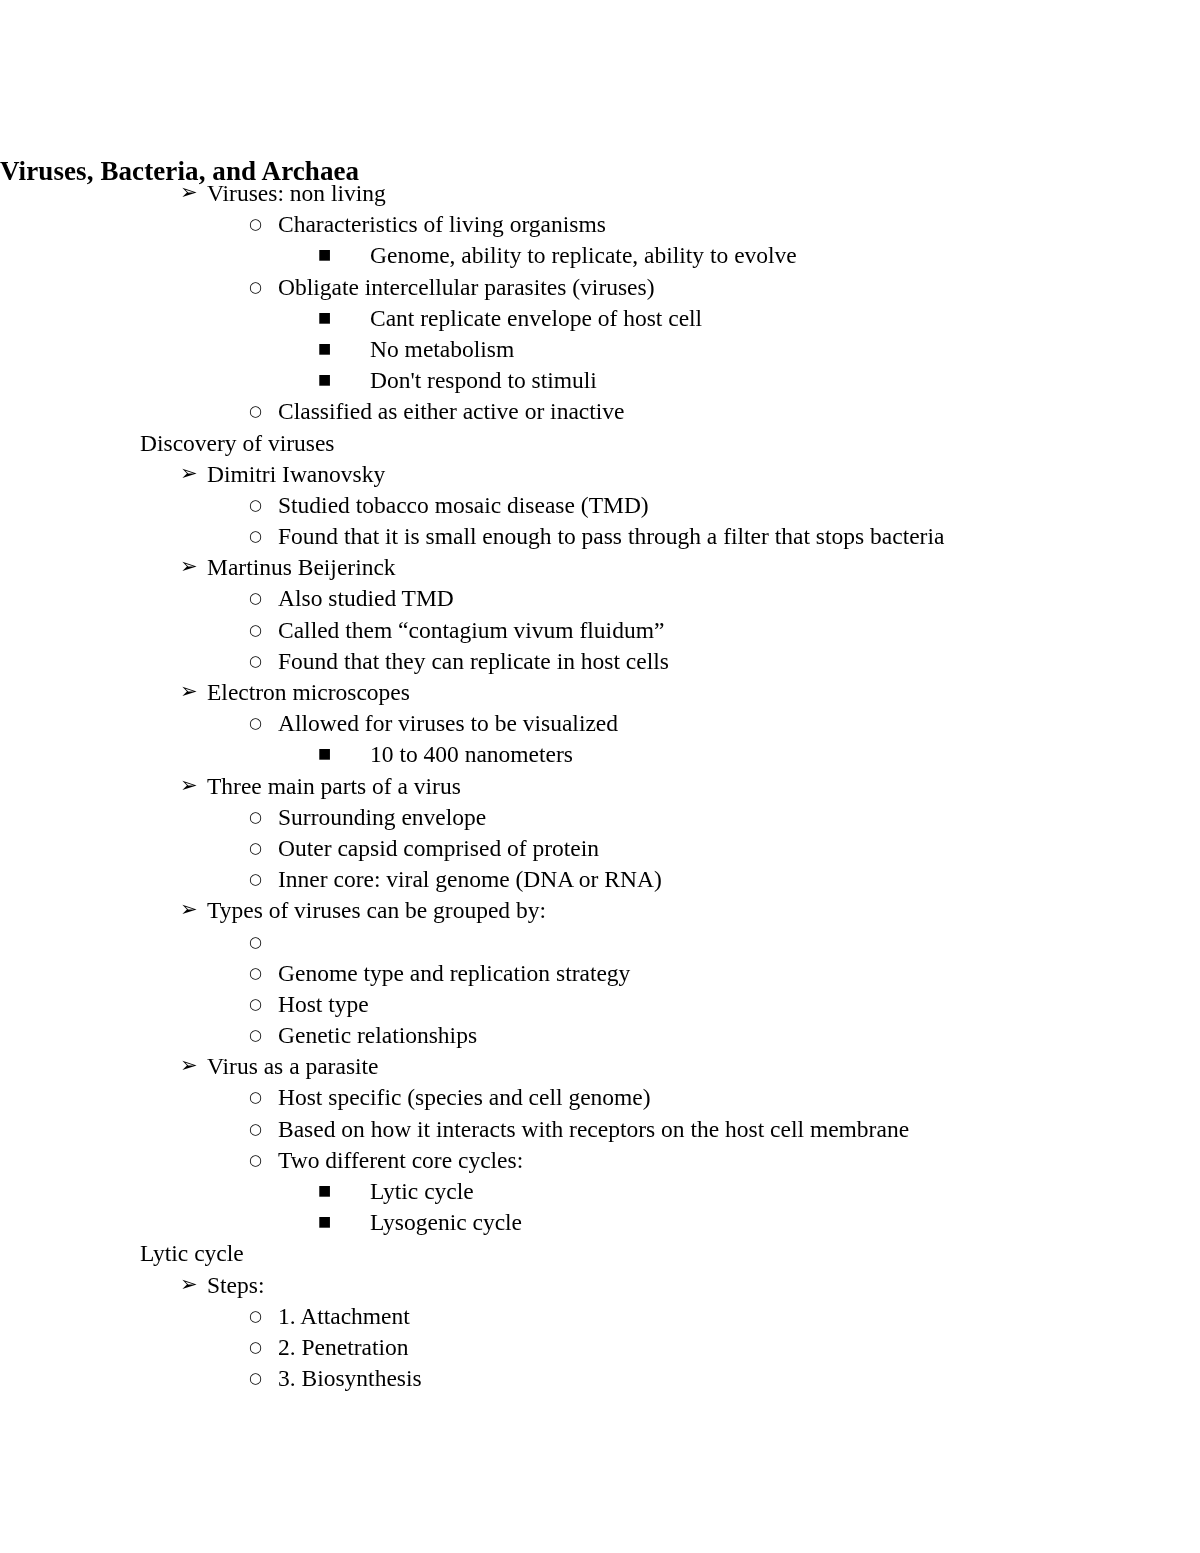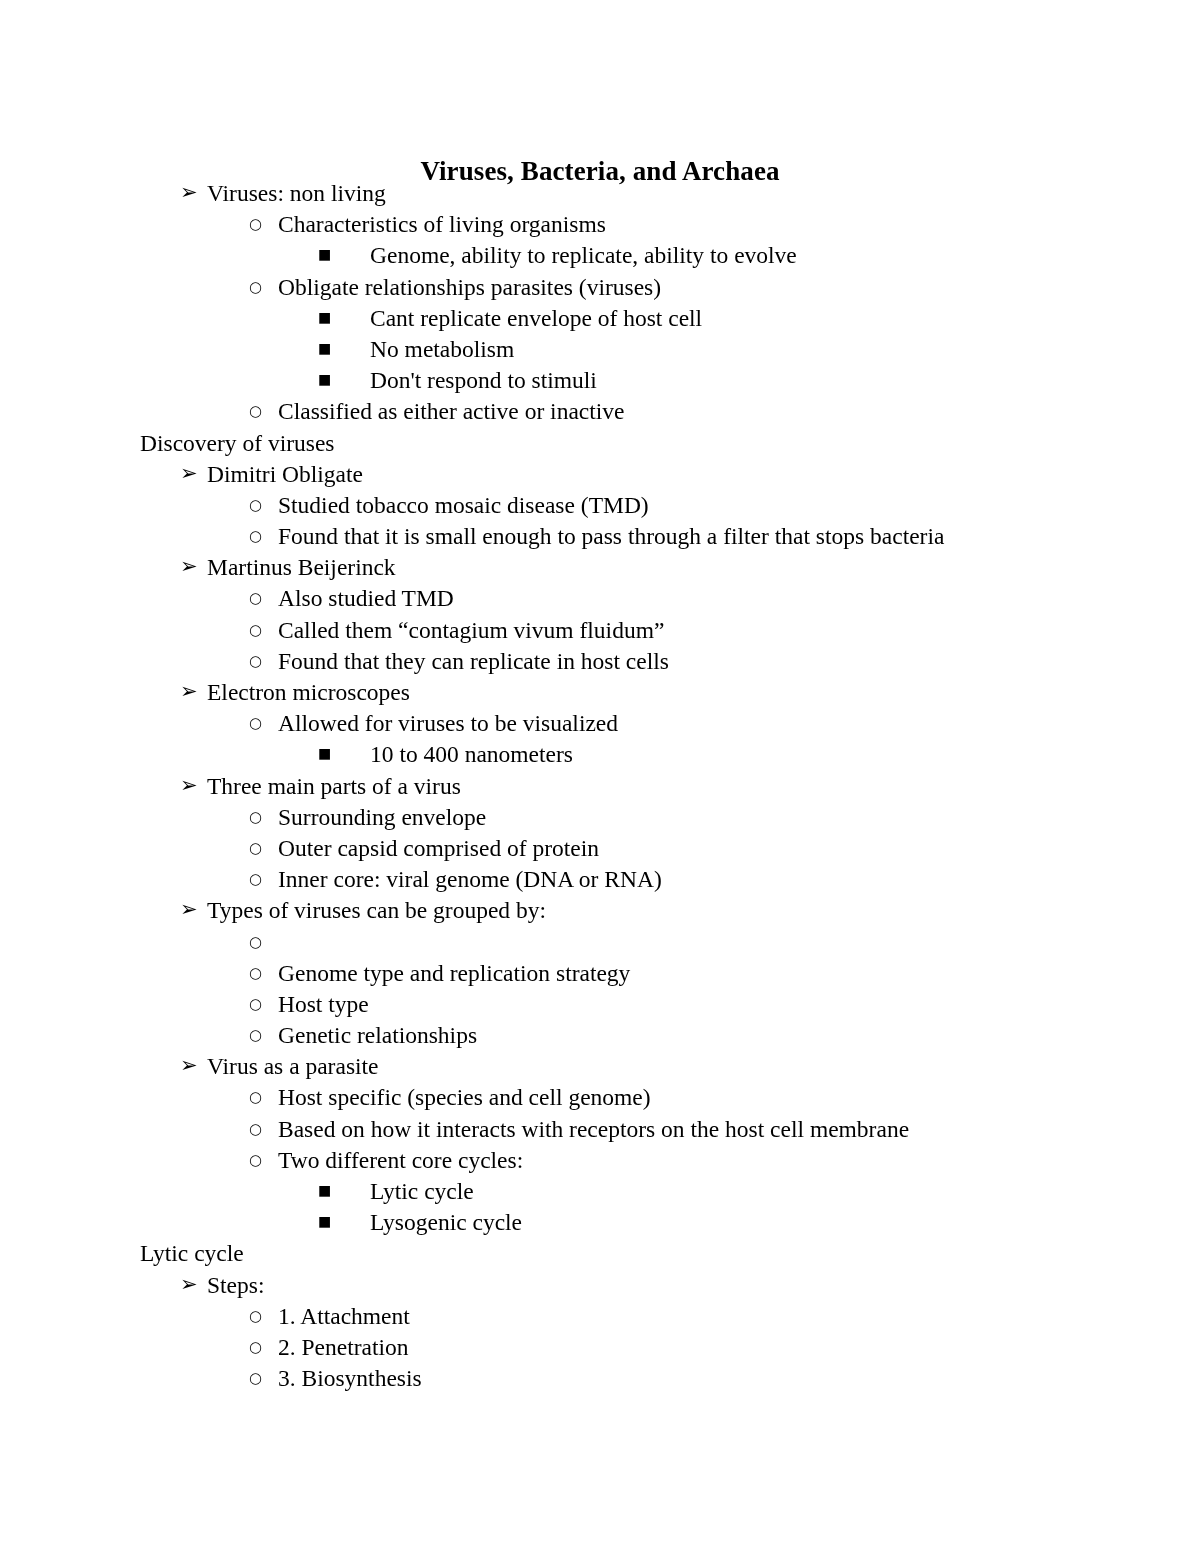--- a/index.html
+++ b/index.html
@@ -24,21 +24,21 @@
     background: #ffffff;
     overflow: hidden;
   }
 
   
   .doc-title {
     position: absolute;
     top: 137px;
     left: 0;
     width: 1200px;
-    text-align: center;
+    text-align: left;
     font-size: 27px;
     font-weight: bold;
     letter-spacing: 0.1px;
     line-height: 32px;
     white-space: nowrap;
   }
 
   
   .outline {
     position: absolute;
@@ -112,21 +112,21 @@
       <div class="line lvl2">
         <span class="bullet">○</span>
         <span class="txt">Characteristics of living organisms</span>
       </div>
       <div class="line lvl3">
         <span class="bullet">■</span>
         <span class="txt">Genome, ability to replicate, ability to evolve</span>
       </div>
       <div class="line lvl2">
         <span class="bullet">○</span>
-        <span class="txt">Obligate relationships parasites (viruses)</span>
+        <span class="txt">Obligate intercellular parasites (viruses)</span>
       </div>
       <div class="line lvl3">
         <span class="bullet">■</span>
         <span class="txt">Cant replicate envelope of host cell</span>
       </div>
       <div class="line lvl3">
         <span class="bullet">■</span>
         <span class="txt">No metabolism</span>
       </div>
       <div class="line lvl3">
@@ -135,21 +135,21 @@
       </div>
       <div class="line lvl2">
         <span class="bullet">○</span>
         <span class="txt">Classified as either active or inactive</span>
       </div>
       <div class="line lvl0">
         <span class="txt">Discovery of viruses</span>
       </div>
       <div class="line lvl1">
         <span class="bullet">➢</span>
-        <span class="txt">Dimitri Obligate</span>
+        <span class="txt">Dimitri Iwanovsky</span>
       </div>
       <div class="line lvl2">
         <span class="bullet">○</span>
         <span class="txt">Studied tobacco mosaic disease (TMD)</span>
       </div>
       <div class="line lvl2">
         <span class="bullet">○</span>
         <span class="txt">Found that it is small enough to pass through a filter that stops bacteria</span>
       </div>
       <div class="line lvl1">

